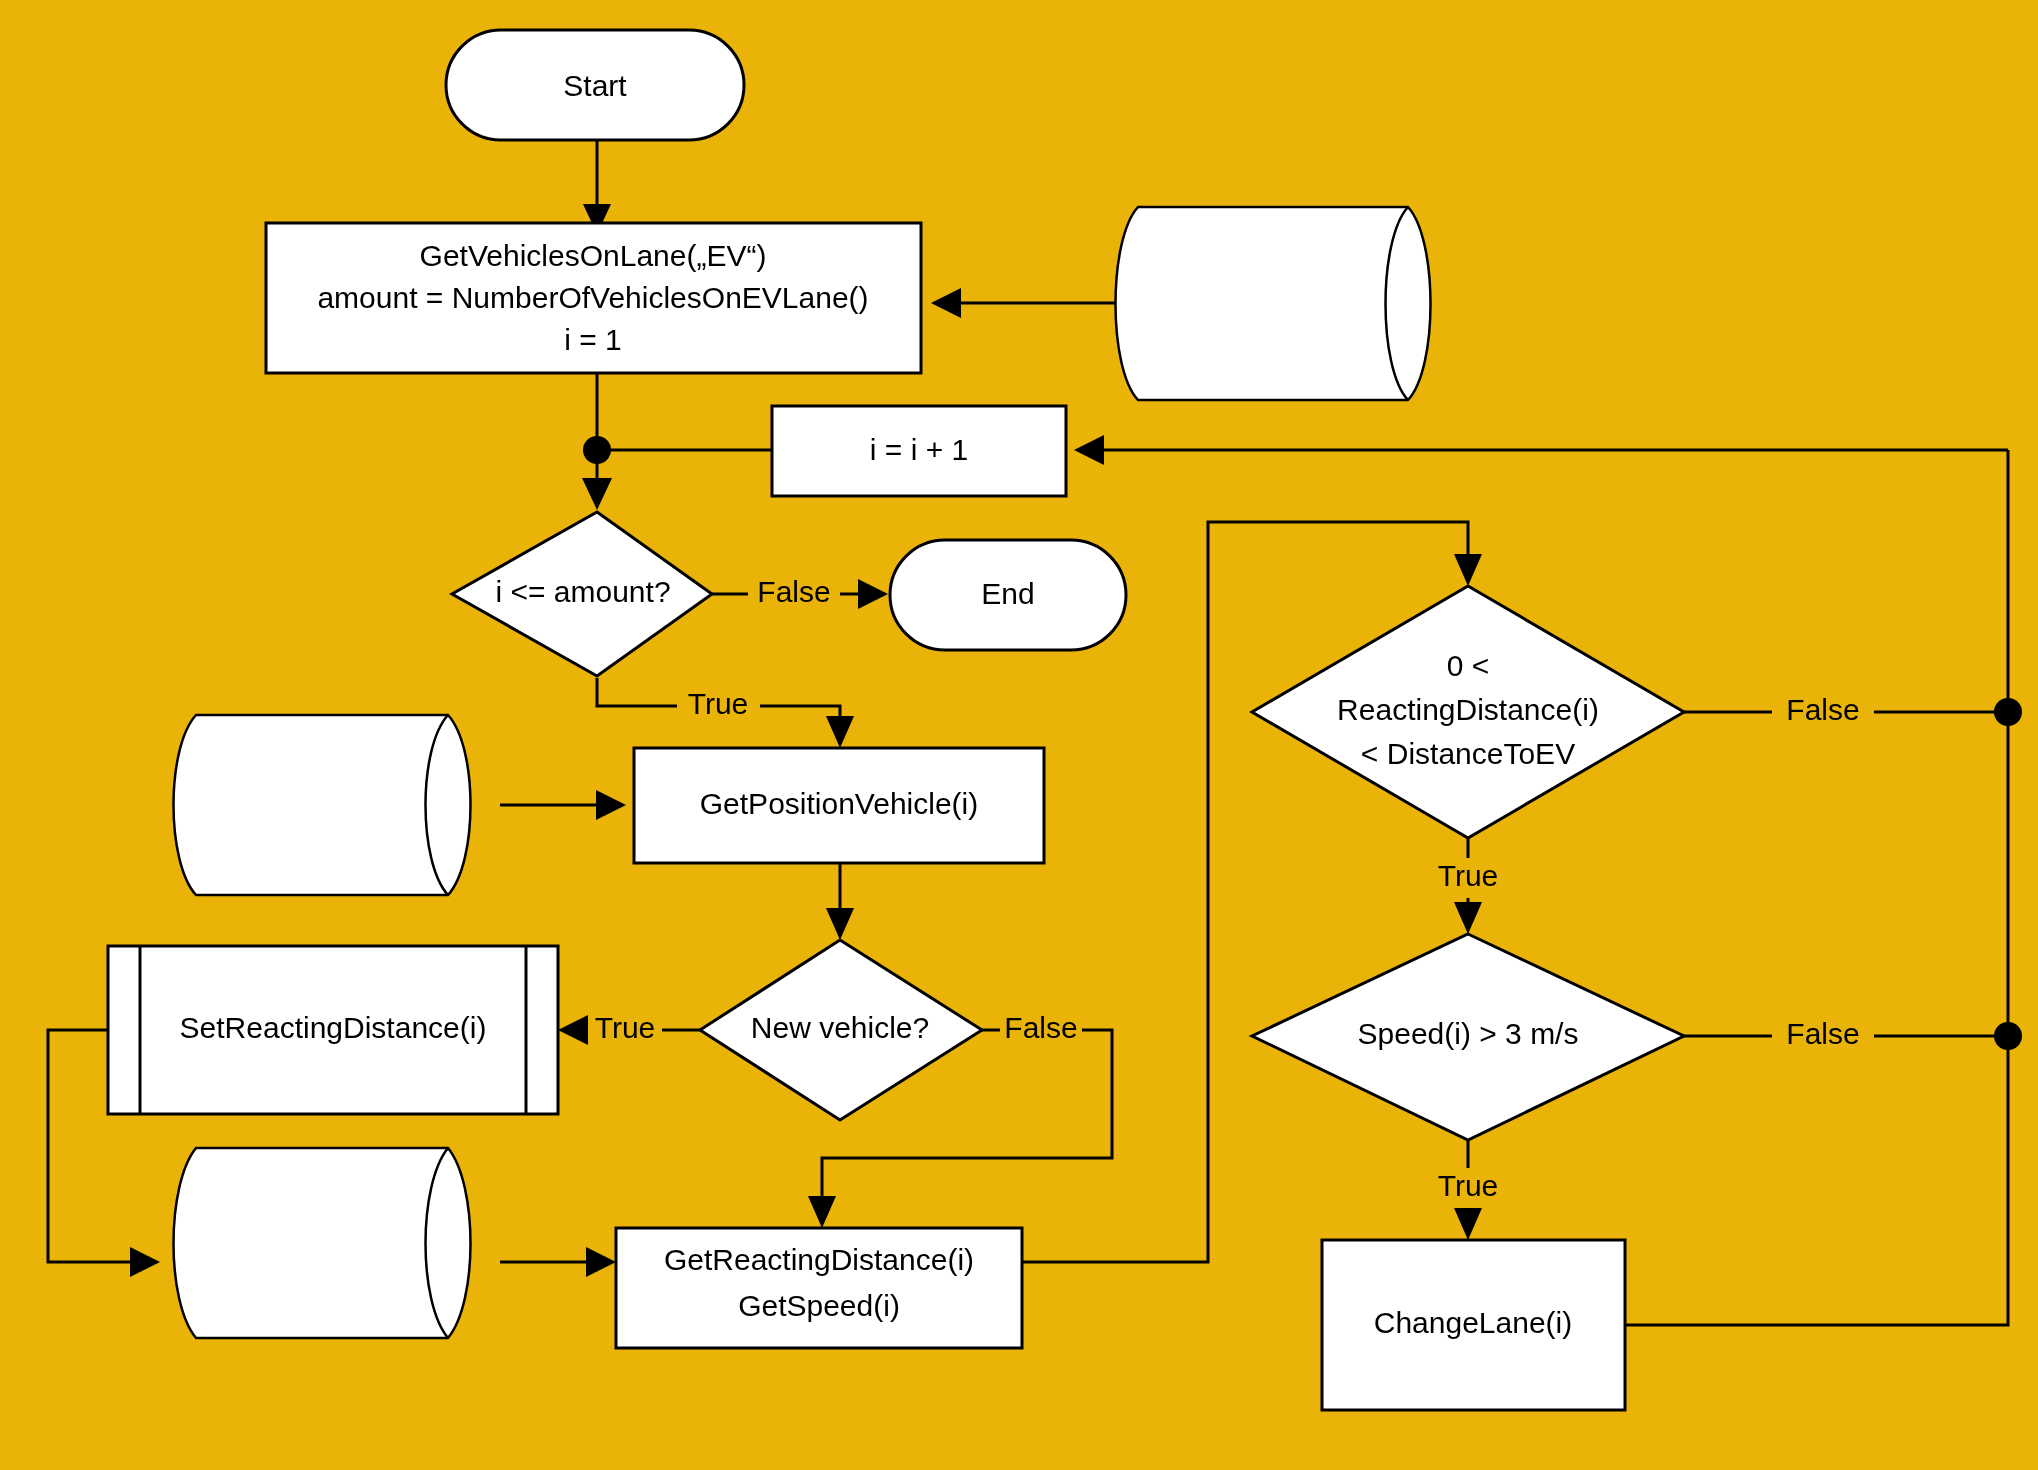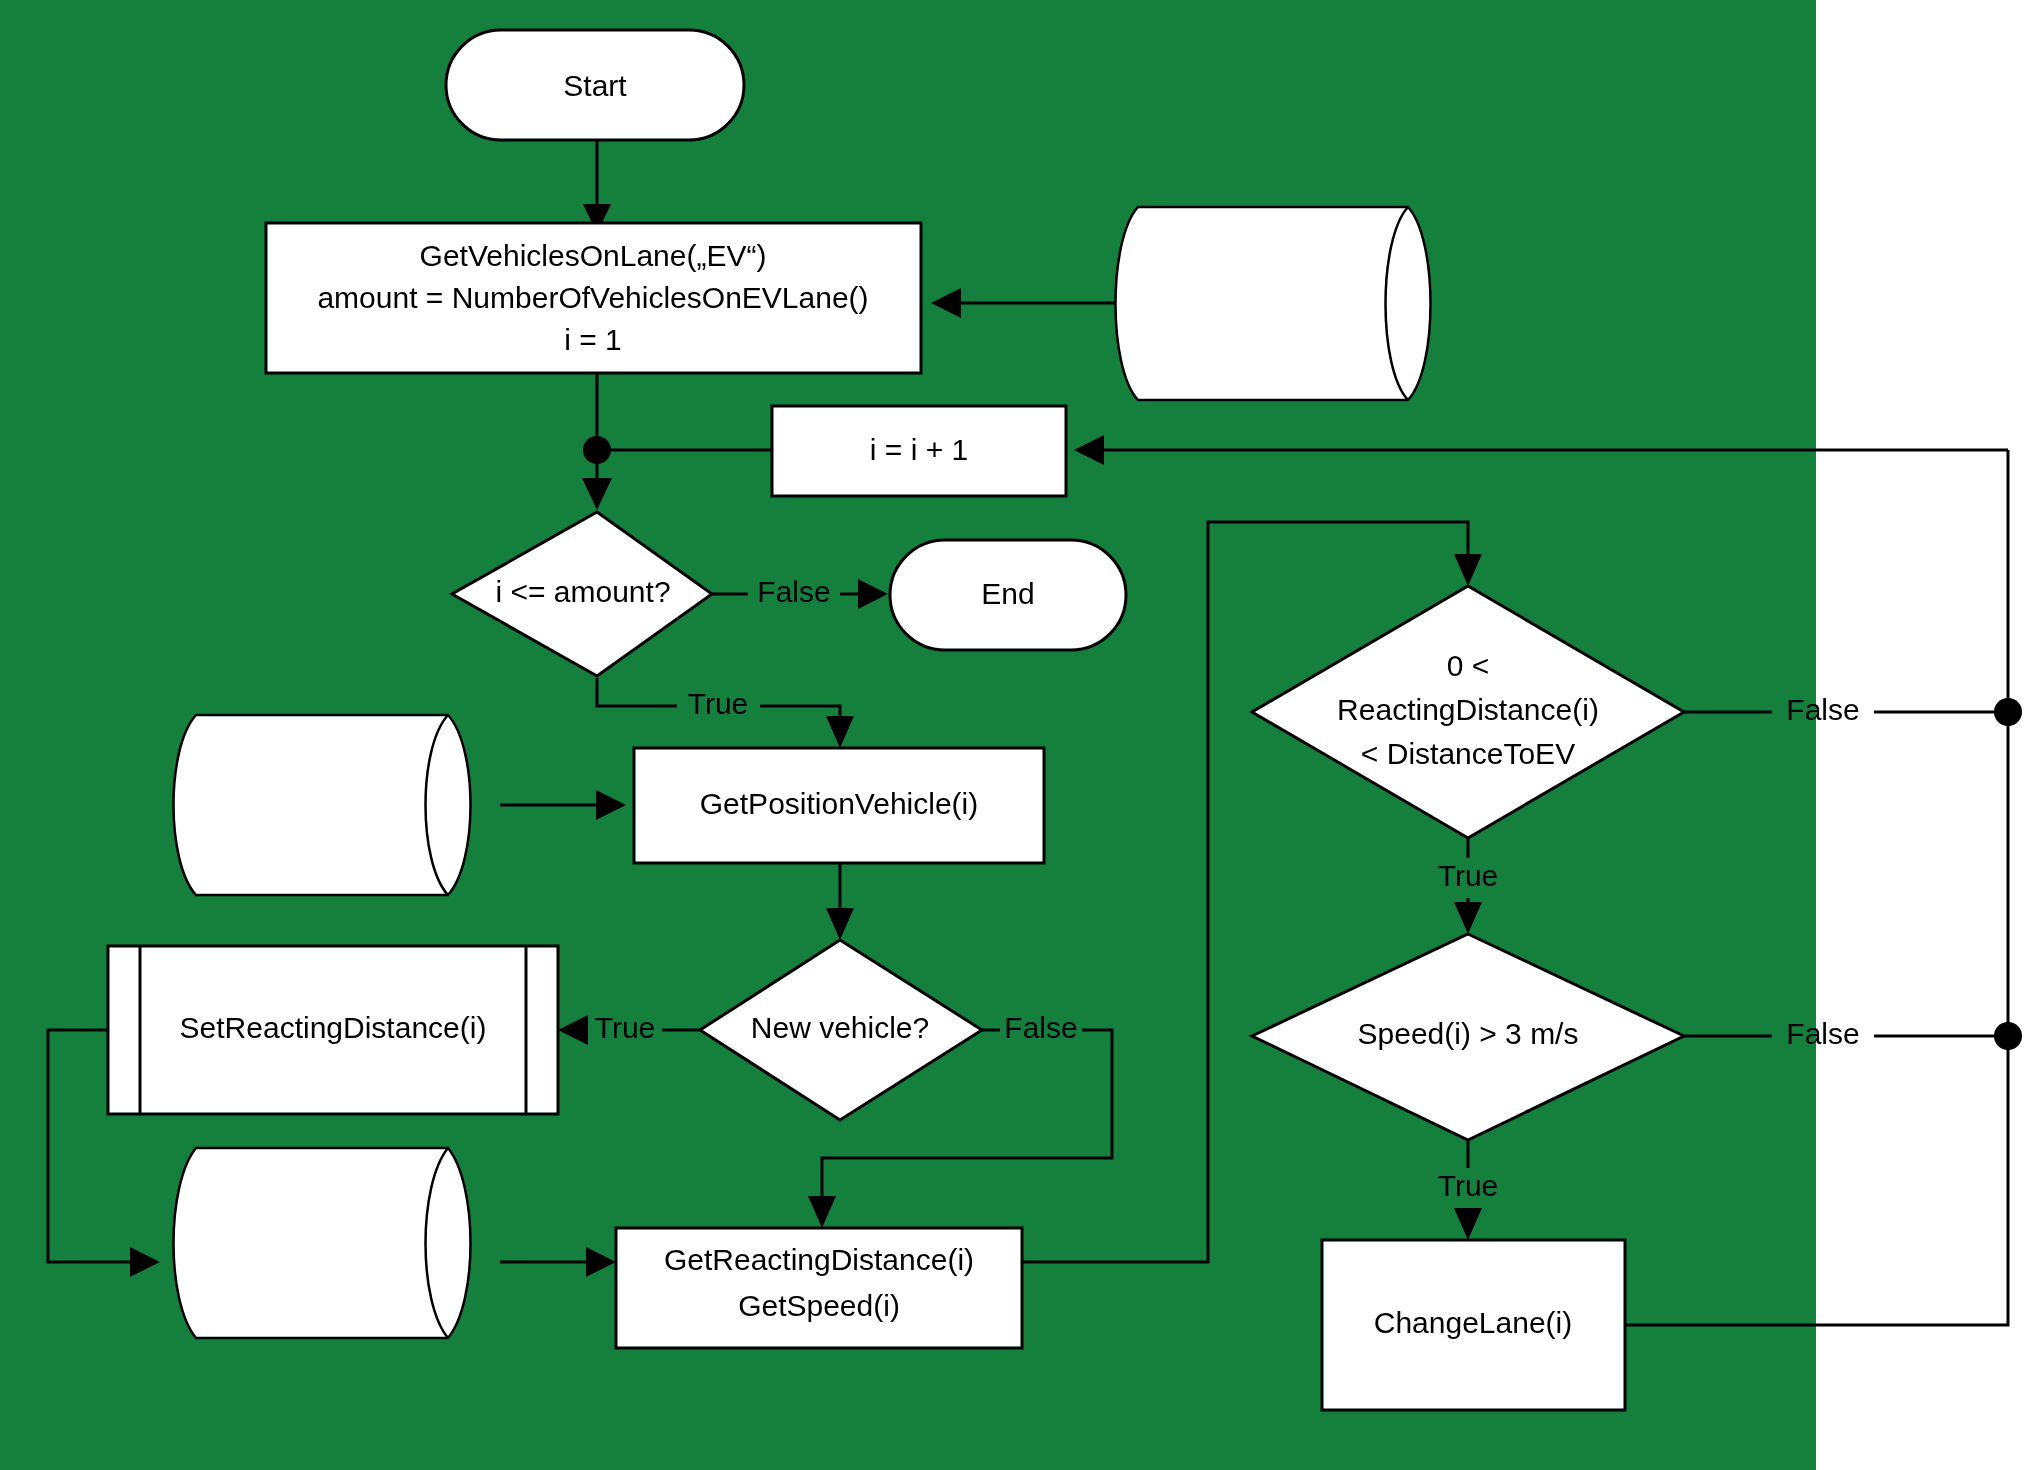--- a/index.html
+++ b/index.html
@@ -2,23 +2,23 @@
 <html><head>
 <meta charset="utf-8">
 <style>
   html, body {
     margin: 0;
     padding: 0;
     background: #ffffff;
   }
   #page {
     position: relative;
-    width: 1816px;
+    width: 2038px;
     height: 1470px;
-    background: #15803d;
+    background: #eab308;
     font-family: "Liberation Sans", sans-serif;
   }
   #flow {
     display: block;
     width: 2038px;
     height: 1470px;
   }
   .shape {
     fill: #ffffff;
     stroke: #000000;

